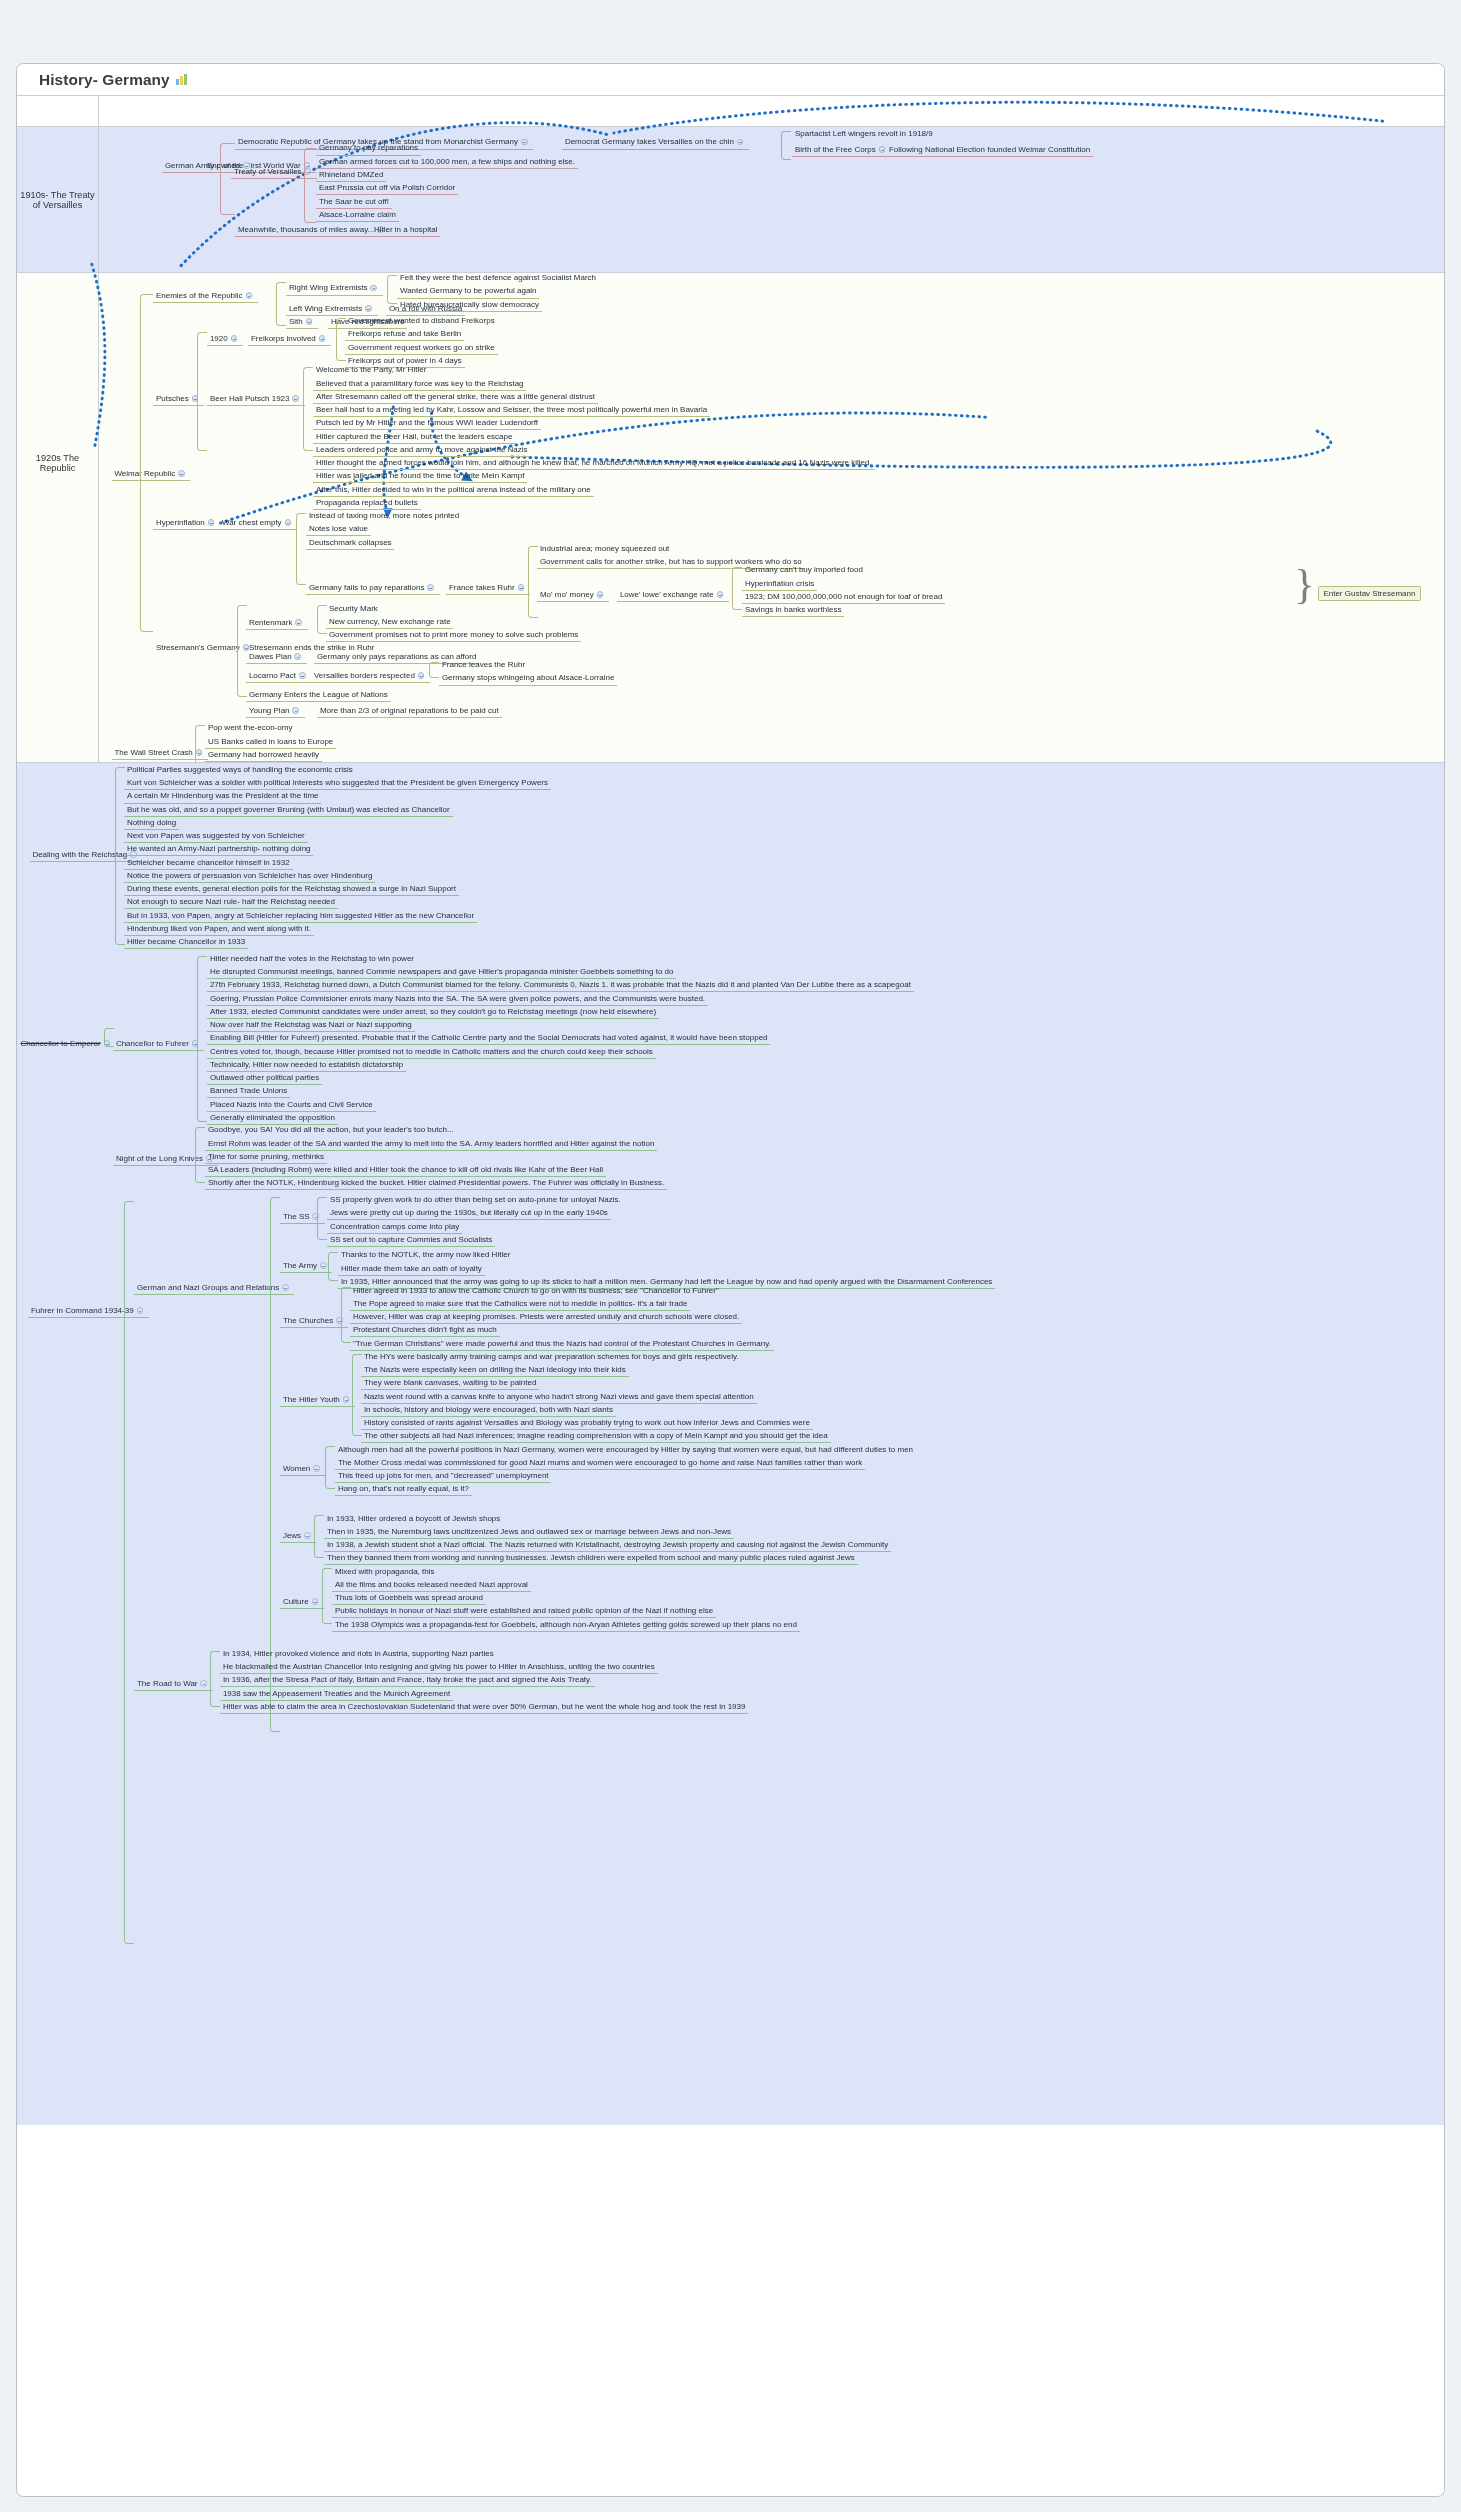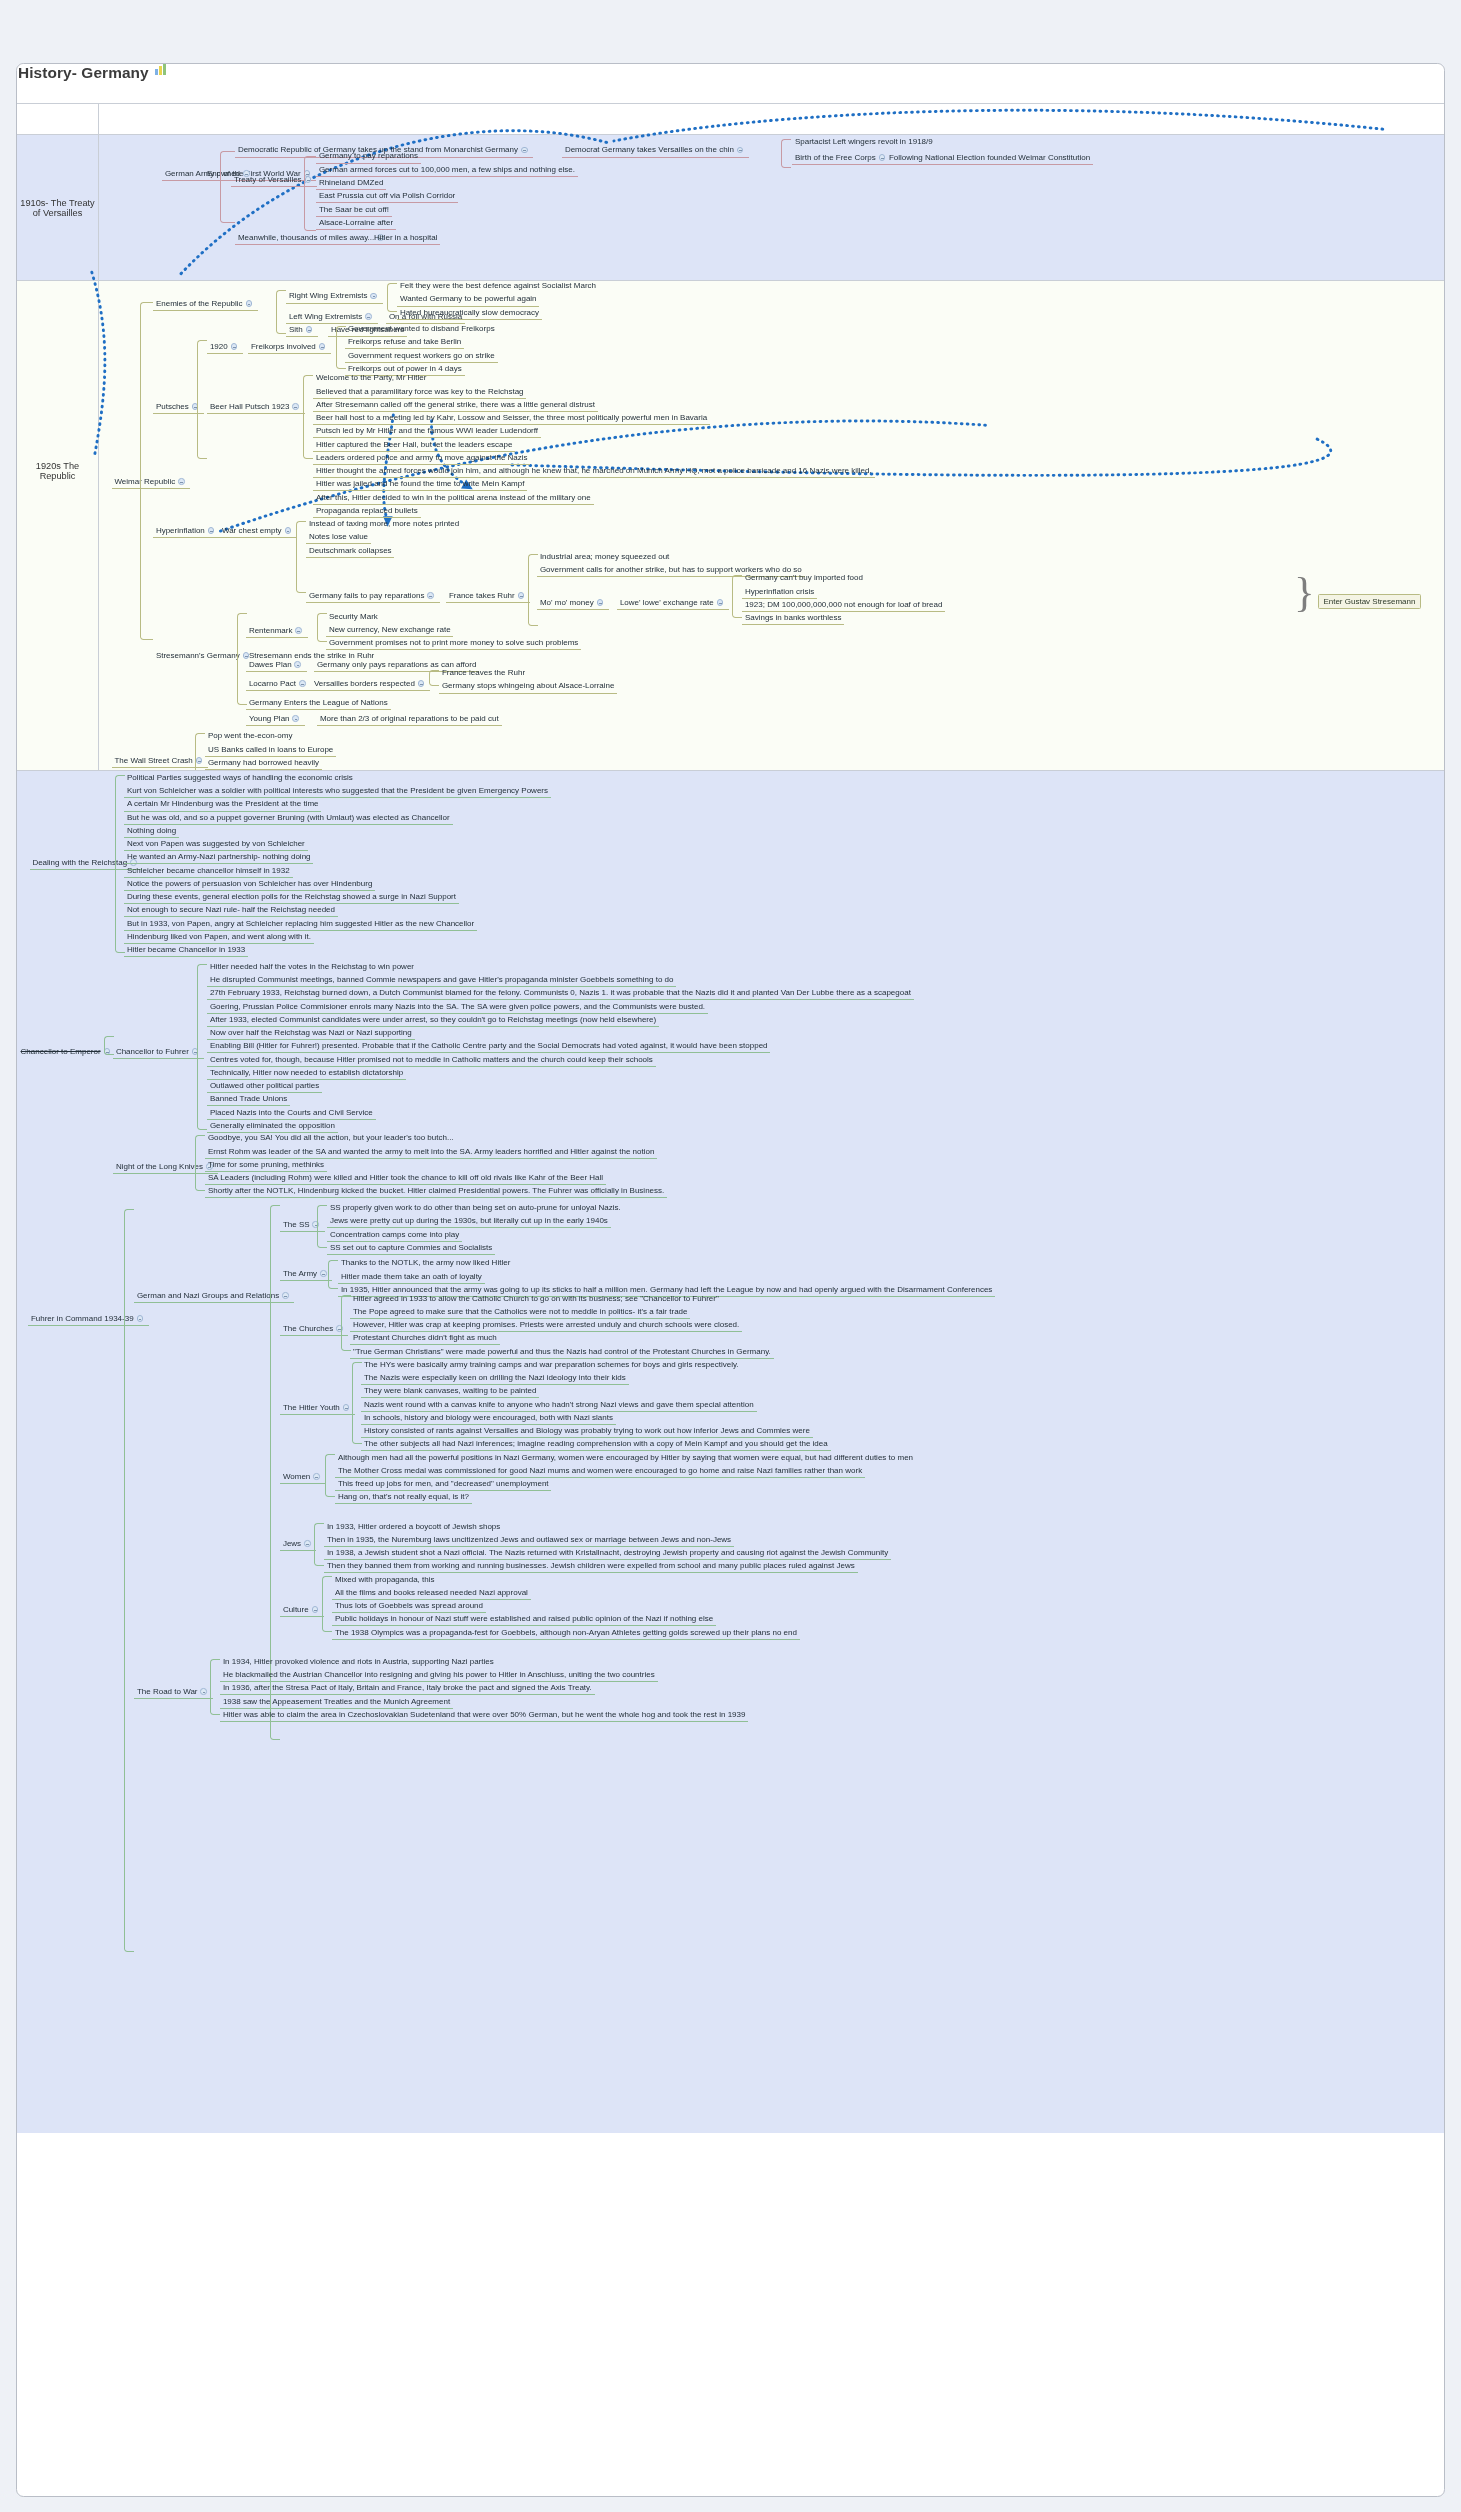--- a/index.html
+++ b/index.html
@@ -13,23 +13,23 @@
   }
   .doc {
     position:absolute; left:16px; top:63px;
     width:1429px; height:2434px;
     background:#ffffff;
     border:0.7px solid #b9bec7;
     border-radius:7.4px;
     overflow:hidden;
   }
   .titlebar {
-    height:40px;
-    display:flex; 
-    padding-left:1px;
+    height:32px;
+    display:flex; align-items:center;
+    padding-left:22px;
     background:#fff;
     border-bottom:0.7px solid #c9ced6;
     border-radius:7.4px 7.4px 0 0;
   }
   .titlebar .ttl {
     font-size:15.4px; font-weight:bold; color:#3b3b3b;
     letter-spacing:0.1px;
   }
   .chart-icon { margin-left:6.6px; display:inline-block; position:relative; width:11.8px; height:11px; }
   .chart-icon i { position:absolute; bottom:0; width:2.9px; display:block; }
@@ -141,21 +141,21 @@
       <div class="nd u-red" style="left:787px; top:16px;"><span>Following National Election founded Weimar Constitution</span></div>
 
       <div class="nd u-red" style="left:132px; top:38px;"><span>Treaty of Versailles</span><span class="cir"></span></div>
 
       <div class="brk red" style="left:205px; top:20.6px; width:11.8px; height:75px; border-left:1px solid #c79aa4; border-top:1px solid #c79aa4; border-bottom:1px solid #c79aa4; border-radius:3.7px 0 0 3.7px;"></div>
       <div class="nd u-red" style="left:217px; top:14.7px;"><span>Germany to pay reparations</span></div>
       <div class="nd u-red" style="left:217px; top:28px;"><span>German armed forces cut to 100,000 men, a few ships and nothing else.</span></div>
       <div class="nd u-red" style="left:217px; top:41px;"><span>Rhineland DMZed</span></div>
       <div class="nd u-red" style="left:217px; top:54px;"><span>East Prussia cut off via Polish Corridor</span></div>
       <div class="nd u-red" style="left:217px; top:68px;"><span>The Saar be cut off!</span></div>
-      <div class="nd u-red" style="left:217px; top:81px;"><span>Alsace-Lorraine after</span></div>
+      <div class="nd u-red" style="left:217px; top:81px;"><span>Alsace-Lorraine claim</span></div>
 
       <div class="nd u-red" style="left:136px; top:96px;"><span>Meanwhile, thousands of miles away...</span><span class="cir"></span></div>
       <div class="nd u-red" style="left:272px; top:96px;"><span>Hitler in a hospital</span></div>
     </div>
   </div>
 
   <div class="band white" style="height:381px;">
     <div class="rootcell">1920s The Republic</div>
     <div class="body">
 

